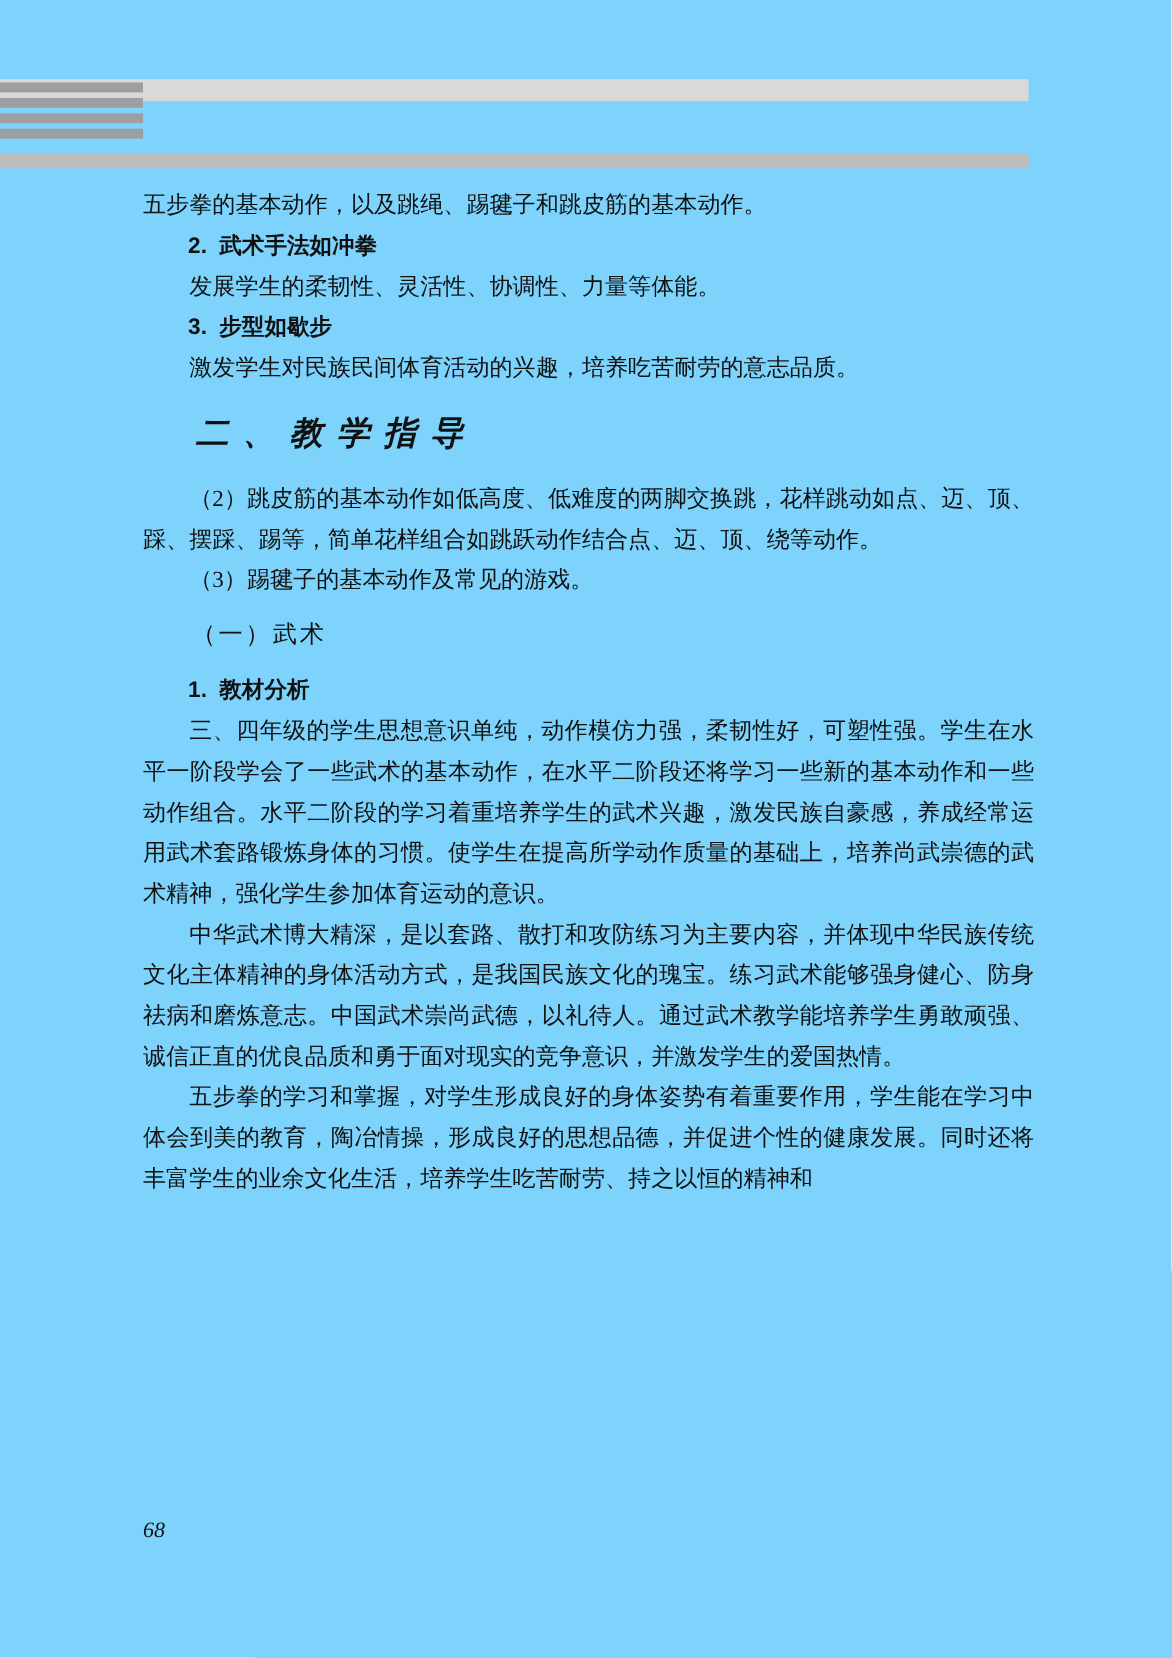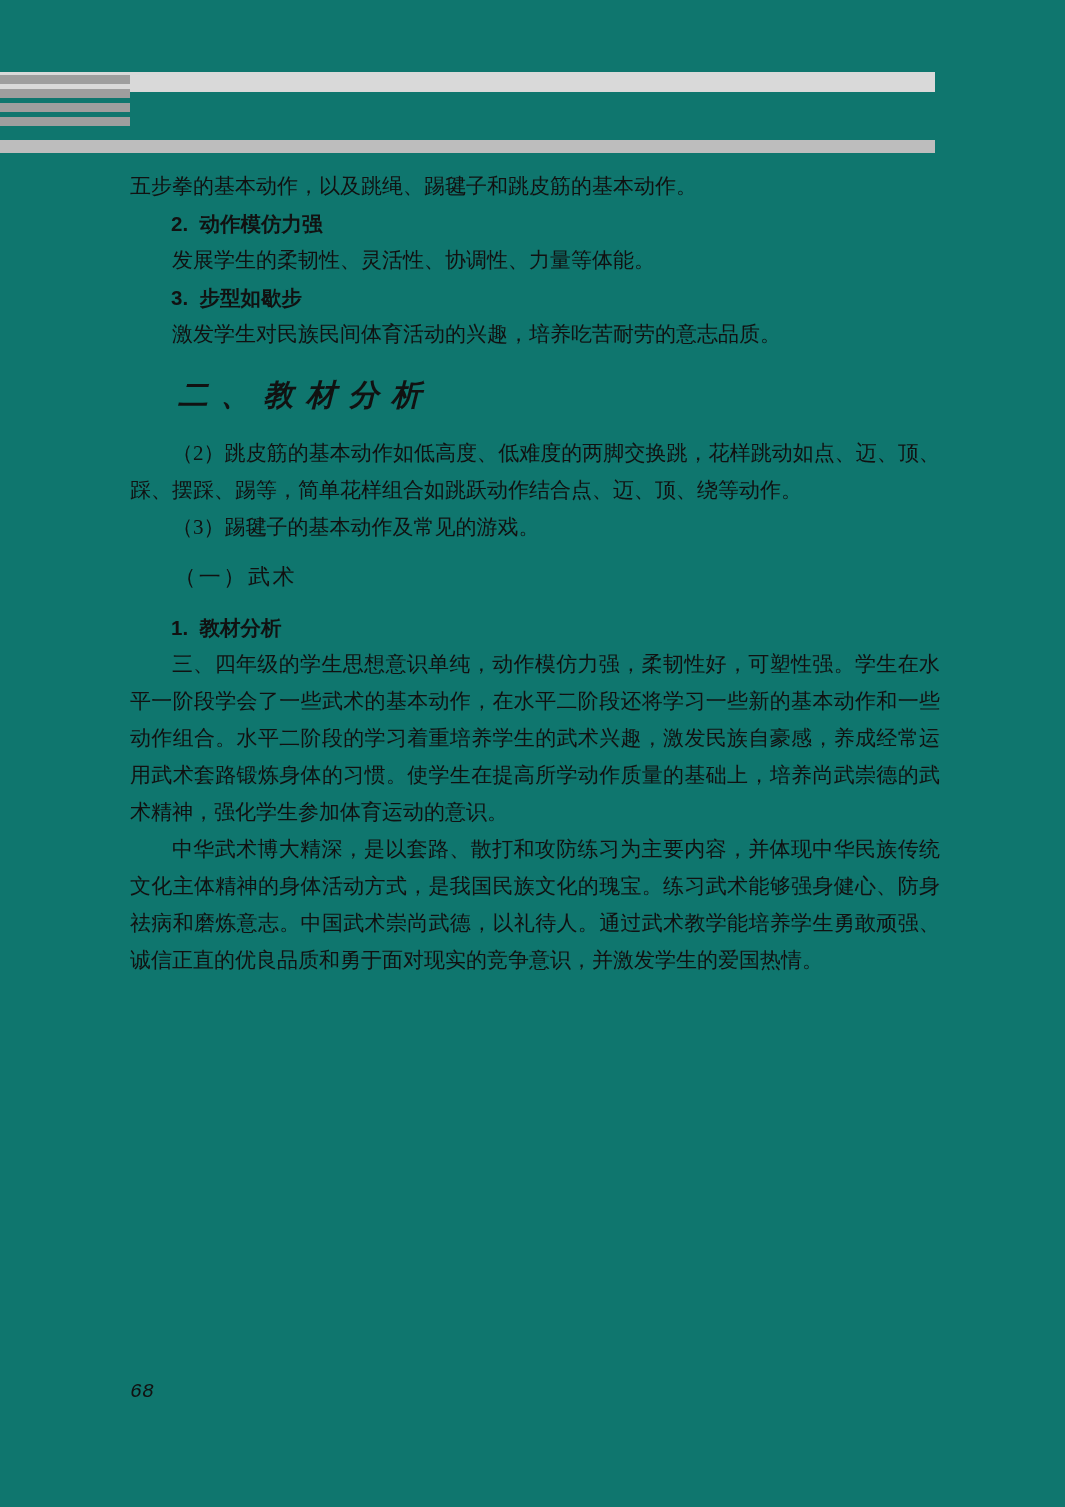--- a/index.html
+++ b/index.html
@@ -4,21 +4,21 @@
 <style>
   html, body {
     margin: 0;
     padding: 0;
     background: #ffffff;
   }
   .page {
     position: relative;
     width: 1065px;
     height: 1507px;
-    background: #0f766e;
+    background: #7dd3fc;
     overflow: hidden;
     font-family: "Liberation Serif", "DejaVu Serif", serif;
     color: #111111;
   }
 
   
   .deco-lightbar {
     position: absolute;
     left: 0; top: 72px;
     width: 935px; height: 20px;
@@ -78,57 +78,58 @@
     text-indent: 2em;
     font-size: 22px;
     letter-spacing: 0.12em;
   }
 
   .page-number {
     position: absolute;
     left: 130px; top: 1380px;
     font-size: 20px;
     font-style: italic;
-    font-family: Liberation Mono, monospace;
+    font-family: Liberation Serif, serif;
   }
 </style>
 </head>
 <body>
 
 <div class="page">
 
   <div class="deco-lightbar"></div>
   <div class="deco-stripes">
     <div class="stripe"></div>
     <div class="stripe"></div>
     <div class="stripe"></div>
     <div class="stripe"></div>
   </div>
   <div class="deco-bottombar"></div>
 
   <div class="content">
 
     <p class="para">五步拳的基本动作，以及跳绳、踢毽子和跳皮筋的基本动作。</p>
 
-    <p class="subhead"><span class="num">2.</span><span>动作模仿力强</span></p>
+    <p class="subhead"><span class="num">2.</span><span>武术手法如冲拳</span></p>
     <p class="para indent">发展学生的柔韧性、灵活性、协调性、力量等体能。</p>
 
     <p class="subhead"><span class="num">3.</span><span>步型如歇步</span></p>
     <p class="para indent">激发学生对民族民间体育活动的兴趣，培养吃苦耐劳的意志品质。</p>
 
-    <h2 class="big-heading">二、教材分析</h2>
+    <h2 class="big-heading">二、教学指导</h2>
 
     <p class="para indent">（2）跳皮筋的基本动作如低高度、低难度的两脚交换跳，花样跳动如点、迈、顶、踩、摆踩、踢等，简单花样组合如跳跃动作结合点、迈、顶、绕等动作。</p>
     <p class="para indent">（3）踢毽子的基本动作及常见的游戏。</p>
 
 
     <p class="para sub-section">（一）武术</p>
 
     <p class="subhead"><span class="num">1.</span><span>教材分析</span></p>
 
     <p class="para indent">三、四年级的学生思想意识单纯，动作模仿力强，柔韧性好，可塑性强。学生在水平一阶段学会了一些武术的基本动作，在水平二阶段还将学习一些新的基本动作和一些动作组合。水平二阶段的学习着重培养学生的武术兴趣，激发民族自豪感，养成经常运用武术套路锻炼身体的习惯。使学生在提高所学动作质量的基础上，培养尚武崇德的武术精神，强化学生参加体育运动的意识。</p>
     <p class="para indent">中华武术博大精深，是以套路、散打和攻防练习为主要内容，并体现中华民族传统文化主体精神的身体活动方式，是我国民族文化的瑰宝。练习武术能够强身健心、防身祛病和磨炼意志。中国武术崇尚武德，以礼待人。通过武术教学能培养学生勇敢顽强、诚信正直的优良品质和勇于面对现实的竞争意识，并激发学生的爱国热情。</p>
+    <p class="para indent">五步拳的学习和掌握，对学生形成良好的身体姿势有着重要作用，学生能在学习中体会到美的教育，陶冶情操，形成良好的思想品德，并促进个性的健康发展。同时还将丰富学生的业余文化生活，培养学生吃苦耐劳、持之以恒的精神和</p>
 
   </div>
 
   <div class="page-number">68</div>
 
 </div>
 
 </body></html>

